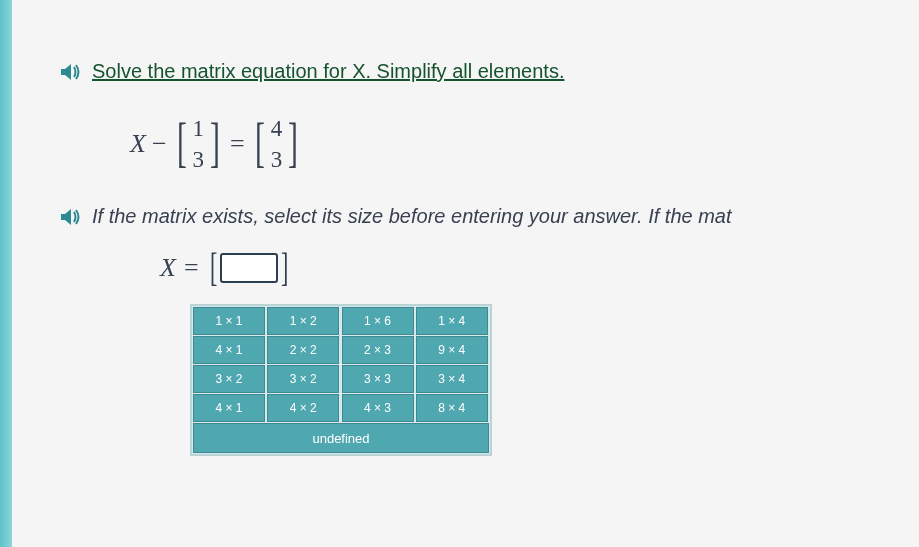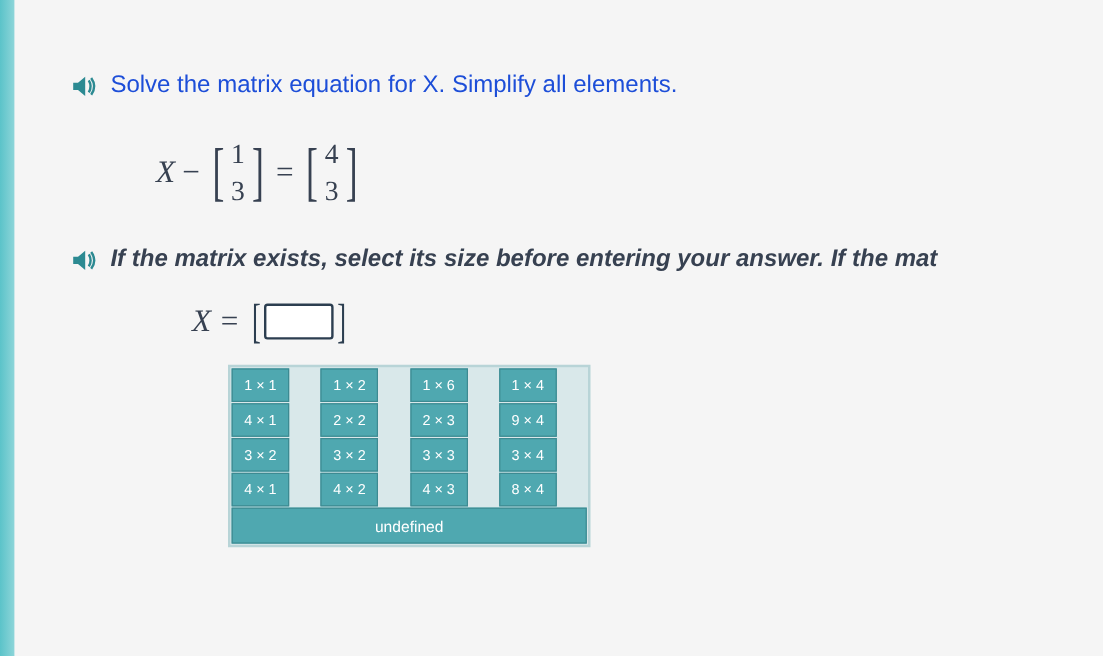--- a/index.html
+++ b/index.html
@@ -25,28 +25,28 @@
     }
     .line {
       display: flex;
       align-items: center;
       gap: 10px;
       margin-bottom: 18px;
     }
     .speaker-icon svg { display: block; }
     .instruction {
       font-size: 20px;
-      color: #1d4ed8;
+      color: #14532d;
       font-weight: 400;
+      text-decoration: underline;
     }
     .sub-instruction {
       font-size: 20px;
       color: #374151;
       font-style: italic;
-      font-weight: bold;
     }
     .equation-block {
       margin: 30px 0 30px 70px;
       font-family: 'Times New Roman', serif;
       font-size: 26px;
       color: #374151;
       display: flex;
       align-items: center;
       gap: 6px;
     }
@@ -102,21 +102,21 @@
       margin-left: 130px;
       border-collapse: separate;
       border-spacing: 1px;
       background: #d9e8ea;
       border: 2px solid #b8d4d7;
     }
     .size-grid td {
       padding: 0;
     }
     .size-btn {
-      width: 48px;
+      width: 72px;
       height: 28px;
       background: #4fa8b0;
       color: #fff;
       font-family: Verdana, sans-serif;
       font-size: 12px;
       border: 1px solid #3d8a92;
       cursor: pointer;
       display: flex;
       align-items: center;
       justify-content: center;

